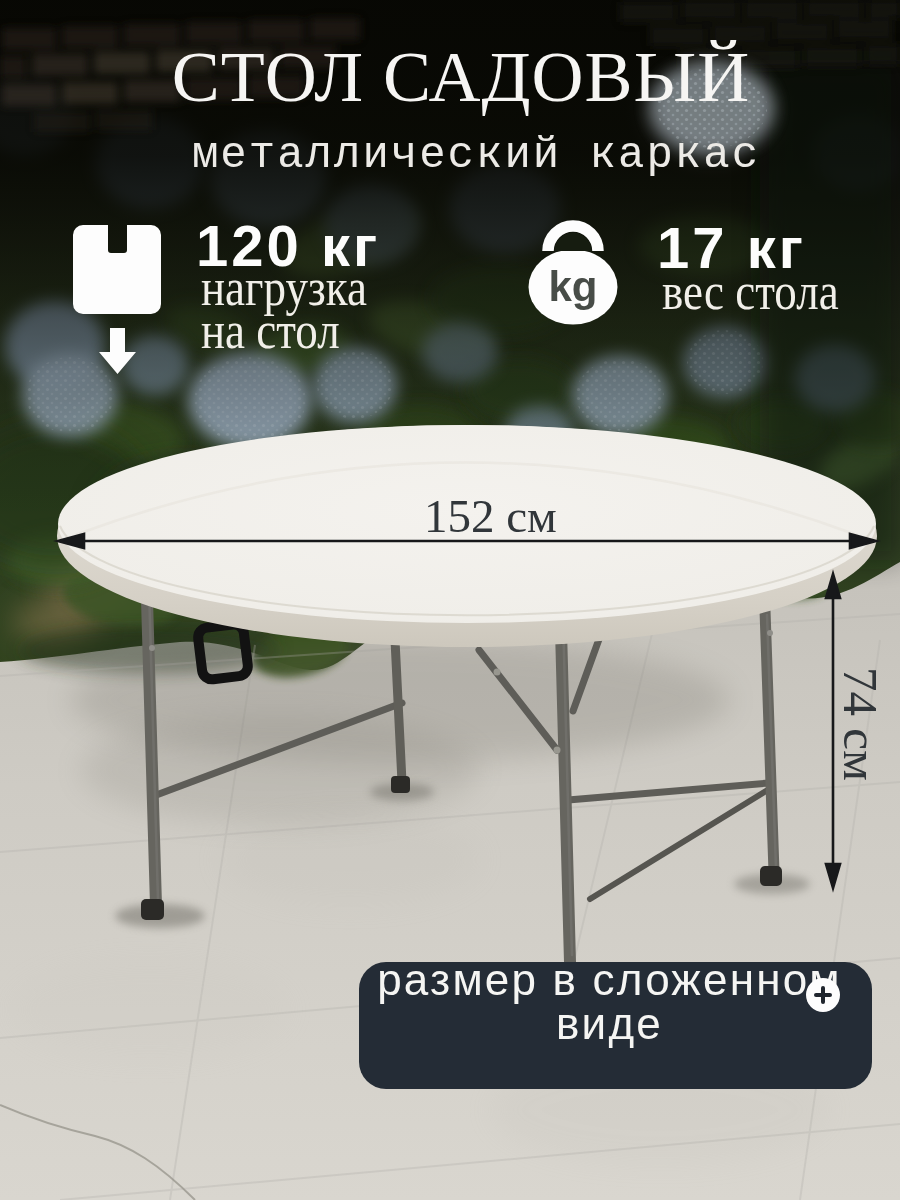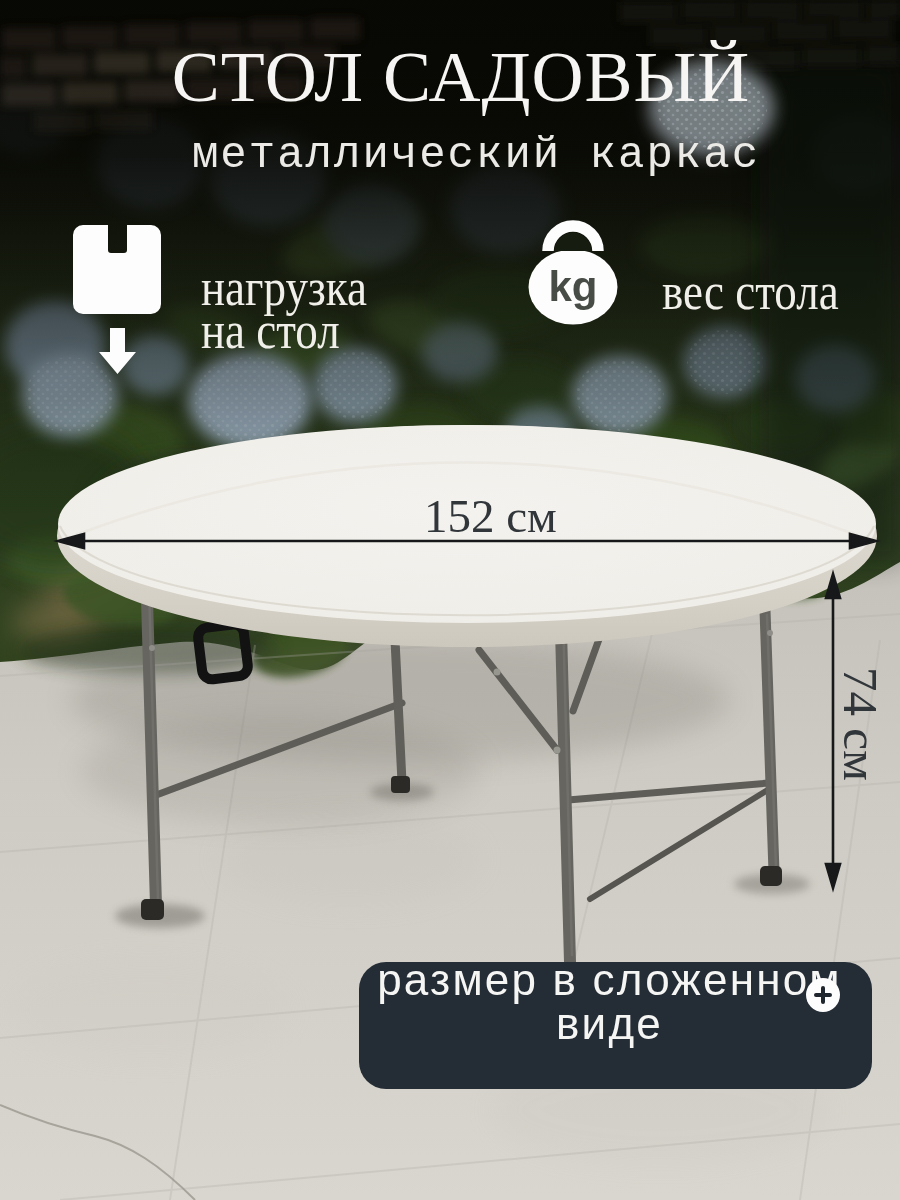--- a/index.html
+++ b/index.html
@@ -236,29 +236,31 @@
 </svg>
 
 <div class="title">СТОЛ САДОВЫЙ</div>
 <div class="subtitle">металлический каркас</div>
 
 <svg class="abs" style="left:60px;top:210px" width="120" height="180" viewBox="0 0 120 180">
 <path fill-rule="evenodd" fill="#fdfdfd" d="M23,15 h68 a10,10 0 0 1 10,10 v69 a10,10 0 0 1 -10,10 h-68 a10,10 0 0 1 -10,-10 v-69 a10,10 0 0 1 10,-10 Z
  M48,15 h19 v25 a3,3 0 0 1 -3,3 h-13 a3,3 0 0 1 -3,-3 Z"></path>
 <path fill="#fdfdfd" d="M50,118 h15 v24 h11 l-18.5,22 -18.5,-22 h11 Z"></path>
 </svg>
+<div class="big" style="left:196px;top:217px">120 кг</div>
 <div class="ser" style="left:201px;top:262px">нагрузка</div>
 <div class="ser" style="left:201px;top:305px">на стол</div>
 
 <svg class="abs" style="left:515px;top:210px" width="120" height="130" viewBox="0 0 120 130">
 <path d="M33,41 A25,25 0 1 1 83,41" fill="none" stroke="#fdfdfd" stroke-width="11.5"></path>
 <ellipse cx="58" cy="77" rx="44.5" ry="37.5" fill="#fdfdfd"></ellipse>
 <path d="M39.5,41 a18.5,18.5 0 0 1 37,0 Z" fill="#161c10"></path>
 <text x="58" y="91" text-anchor="middle" font-family="Liberation Sans,sans-serif" font-weight="bold" font-size="42" fill="#474c47">kg</text>
 </svg>
+<div class="big" style="left:657px;top:219px">17 кг</div>
 <div class="ser" style="left:662px;top:266px">вес стола</div>
 
 <div class="dim" style="left:424px;top:493px">152 см</div>
 <div class="dim" style="left:885px;top:667px;font-size:49px;transform:rotate(90deg);transform-origin:left top">74 см</div>
 
 <div id="plate">
       <div class="l2">размер в сложенном виде</div>
     </div>
 <div id="plus"></div>
 </div>

